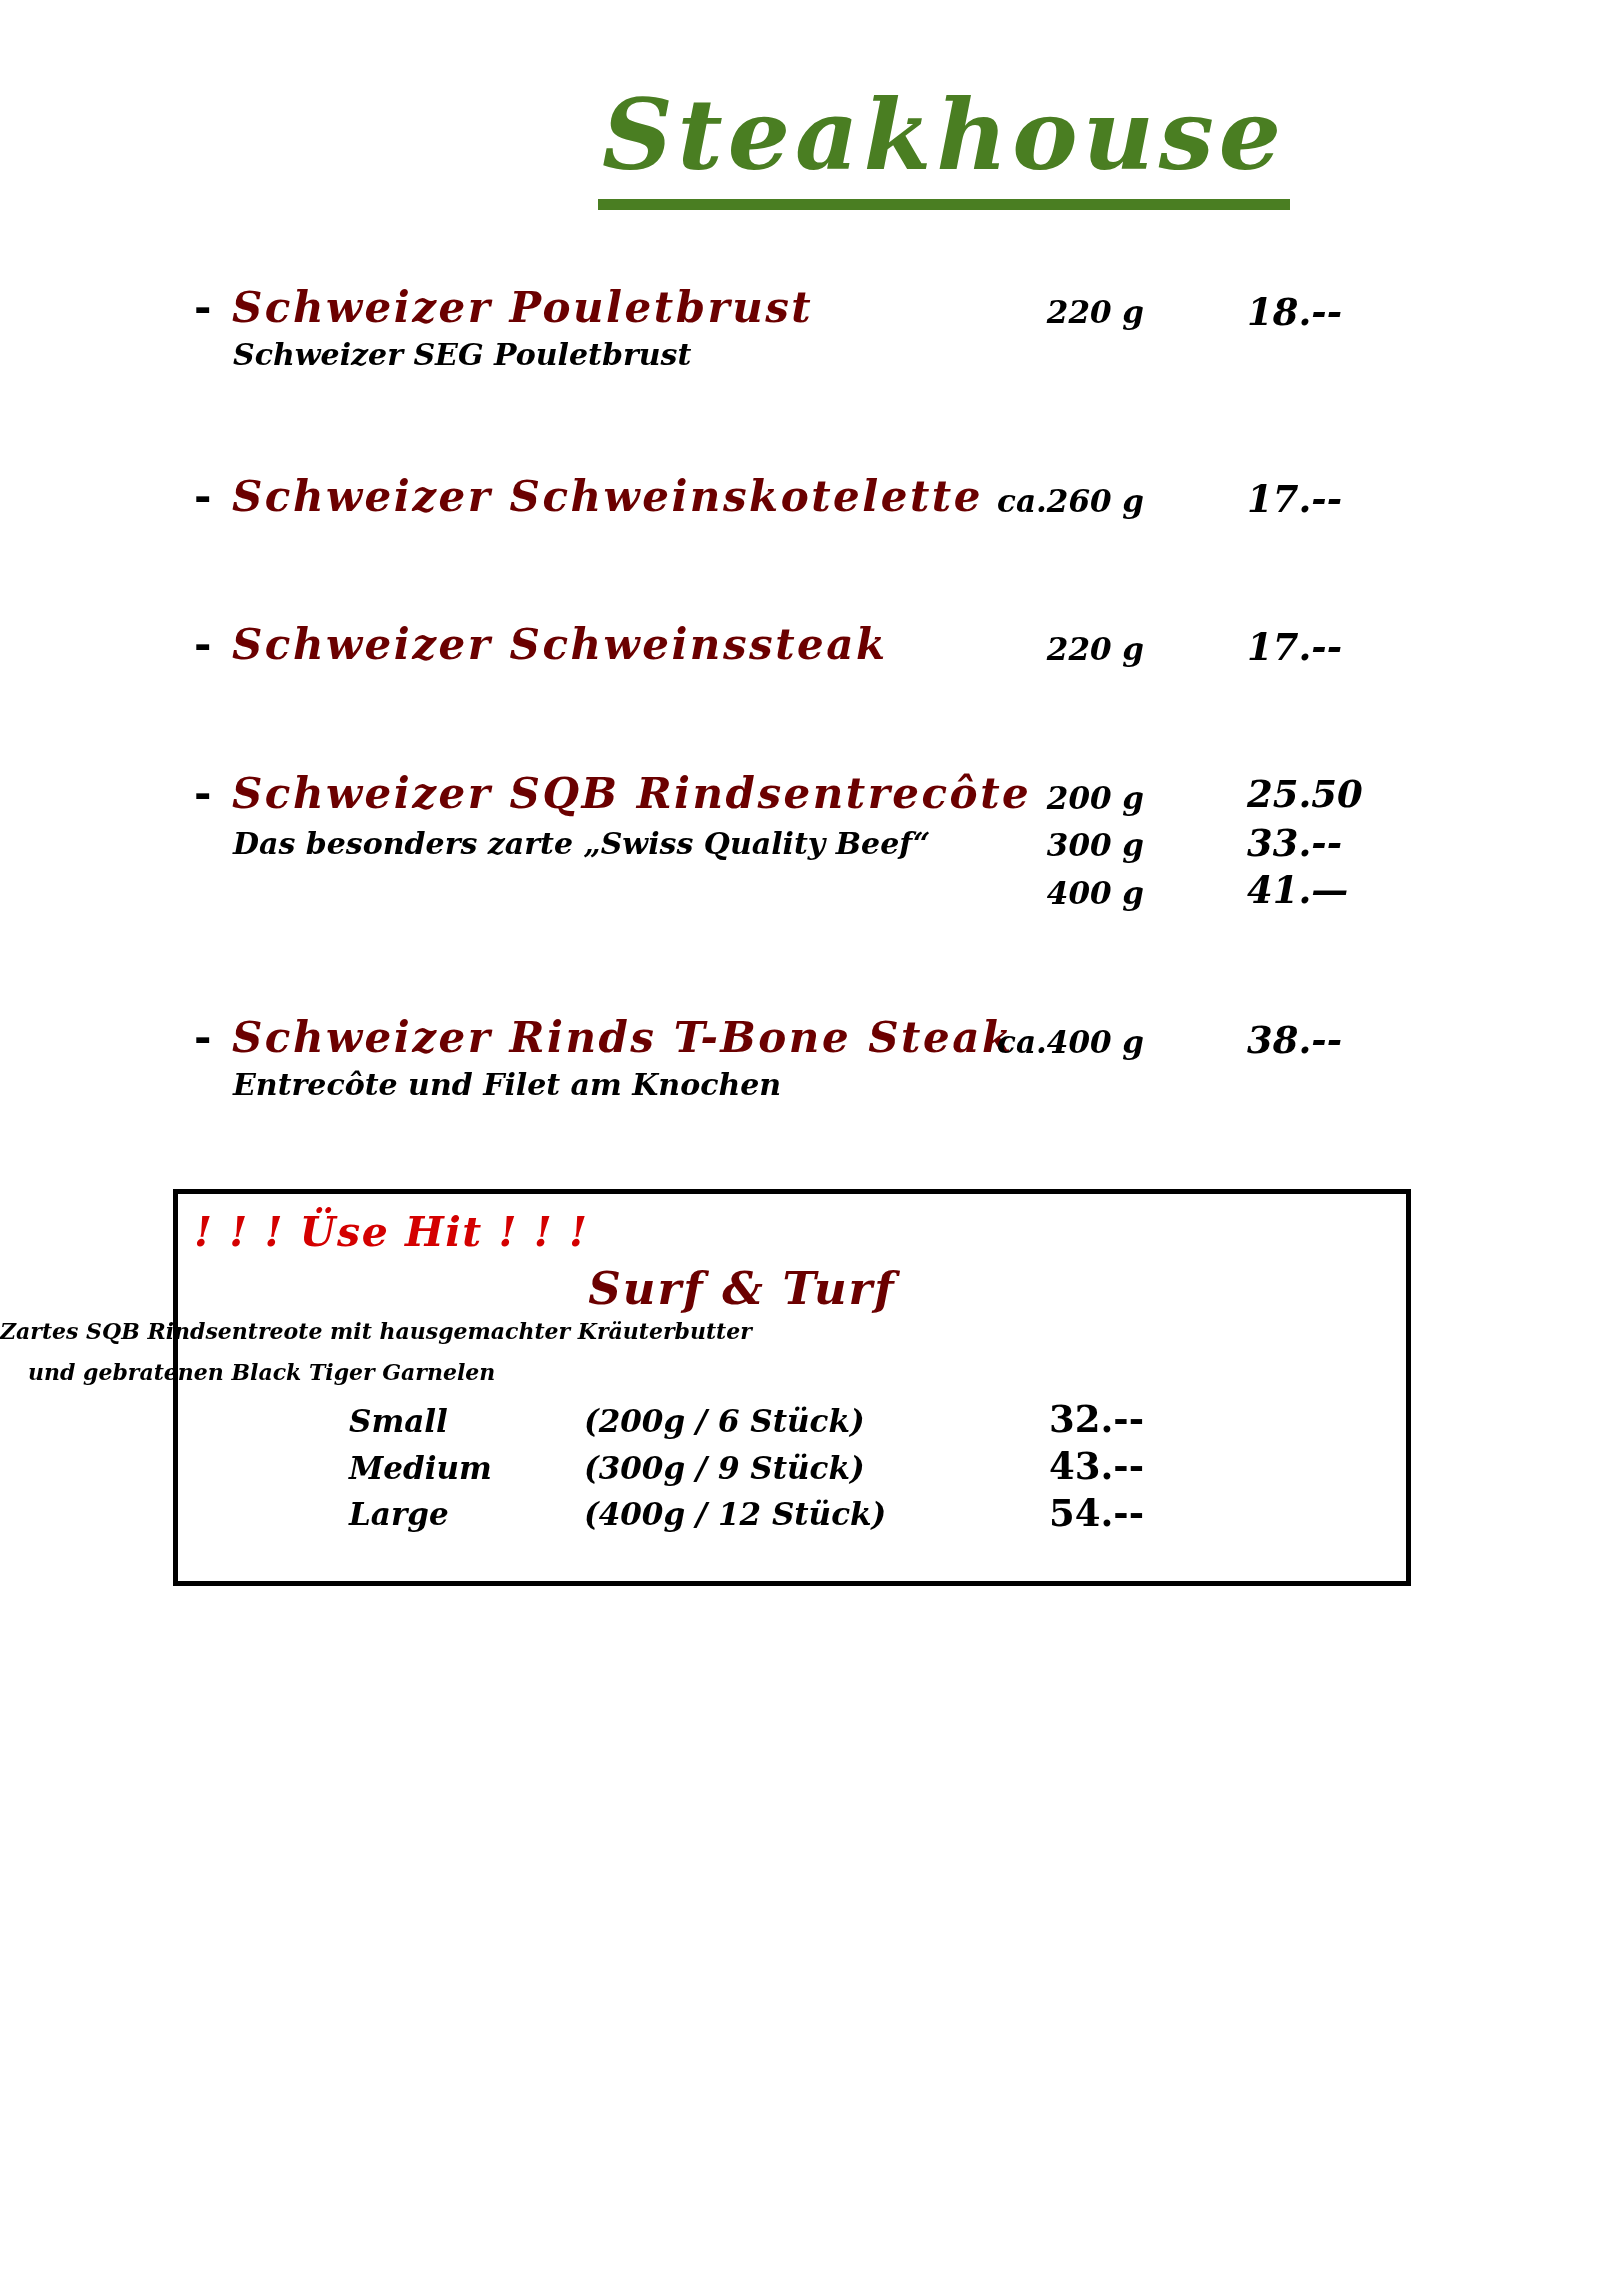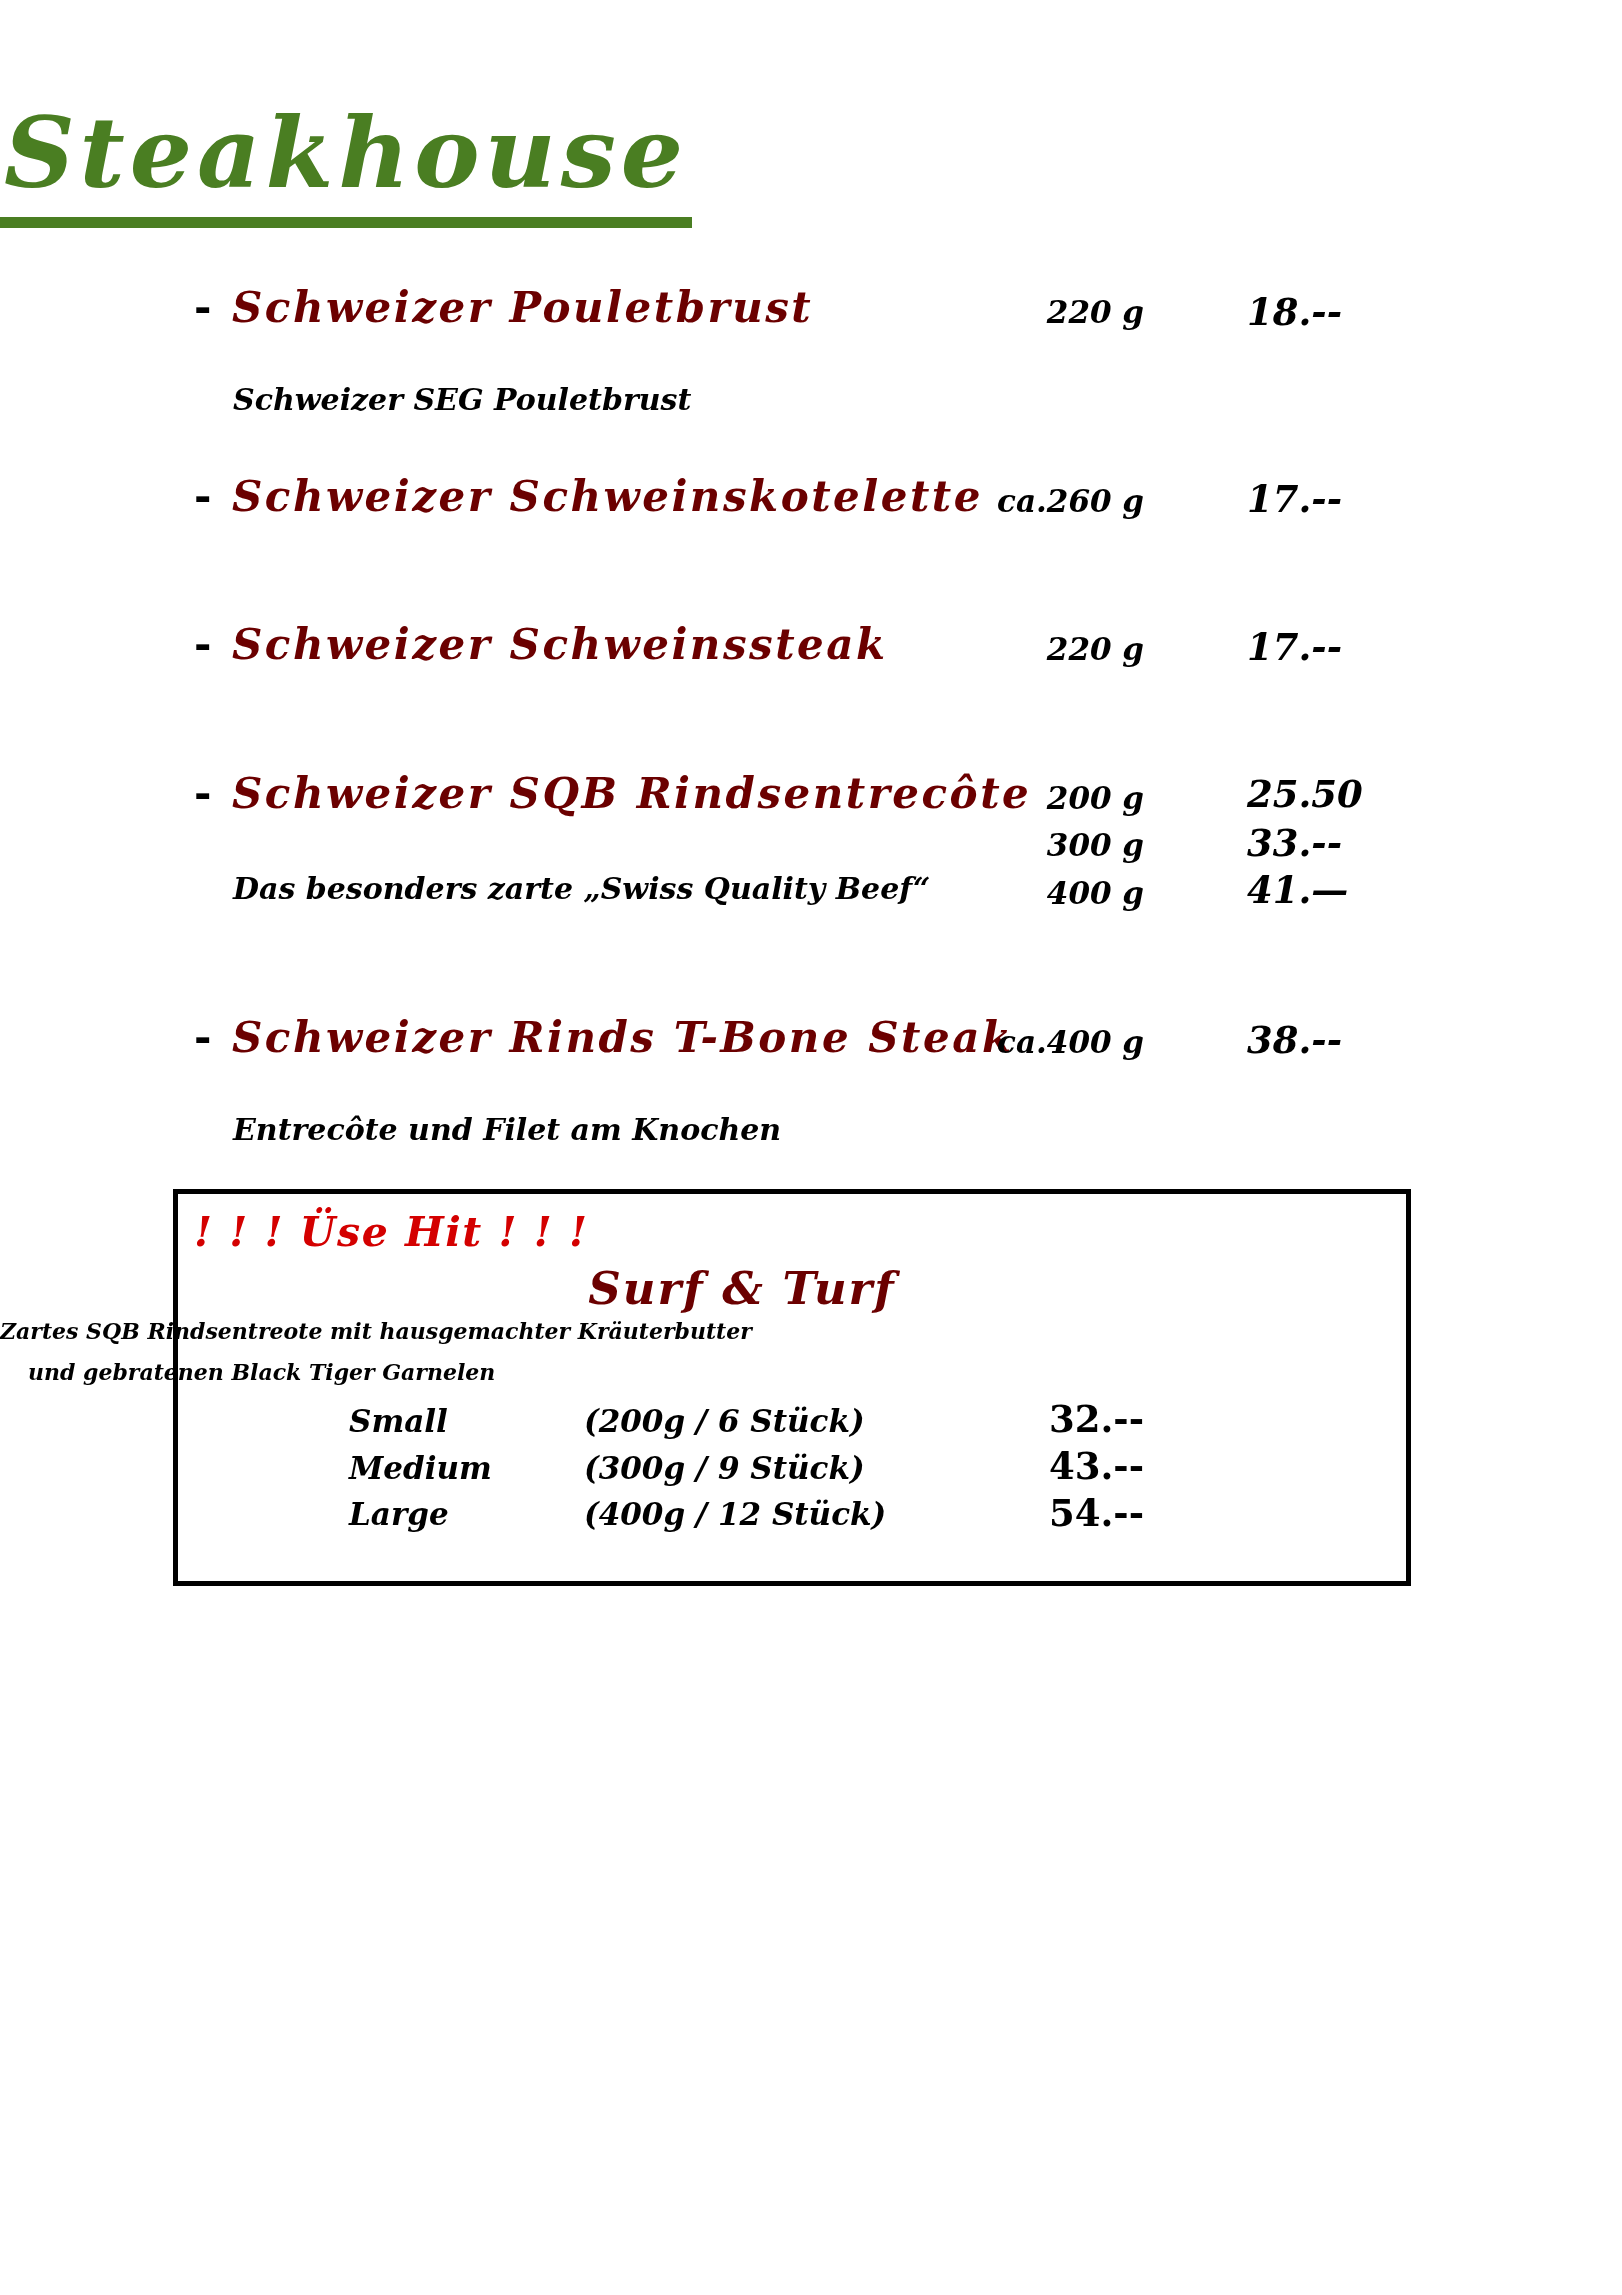--- a/index.html
+++ b/index.html
@@ -1,26 +1,26 @@
 <!DOCTYPE html>
 <html style="font-size:7.9px"><head>
   <meta charset="utf-8">
   <style>
     html, body { margin: 0; padding: 0; background: #ffffff; }
     body { width: 1622px; height: 2295px; position: relative; overflow: hidden;
            font-family: "DejaVu Serif", "Liberation Serif", serif; }
     .abs { position: absolute; white-space: nowrap; }
-    .title { left: 0; width: 1290px; top: 104px; text-align: left; }
+    .title { left: 0; width: 1290px; top: 86px; text-align: right; }
     .title span { display: inline-block; font-size: 98px; font-weight: bold; font-style: italic;
                   color: #4a7e22; letter-spacing: 4.9px; line-height: 1; padding: 0 3.9px 14.7px 3.9px;
                   border-bottom: 11.8px solid #4a7e22; }
     .item-name { font-size: 42px; font-weight: bold; font-style: italic; color: #6b0000;
                  letter-spacing: 2.5px; line-height: 1; }
     .dash { font-size: 42px; font-weight: bold; color: #000; line-height: 1; }
-    .sub { font-size: 30px; font-weight: bold; font-style: italic; color: #000; line-height: 1; margin-top: 45px; }
+    .sub { font-size: 30px; font-weight: bold; font-style: italic; color: #000; line-height: 1; }
     .weight { font-size: 31px; font-weight: bold; font-style: italic; color: #000; line-height: 1;
               text-align: right; width: 167px; }
     .price { font-size: 37px; font-weight: bold; font-style: italic; color: #000; line-height: 1; }
     .box { left: 173px; top: 1189px; width: 1228px; height: 387px; border: 5.9px solid #000; }
     .hit { font-size: 41px; font-weight: bold; font-style: italic; color: #d40000; line-height: 1;
            letter-spacing: 1.5px; }
     .special-title { font-size: 45px; font-weight: bold; font-style: italic; color: #6b0000;
                      line-height: 1; letter-spacing: 2px; left: 0; width: 1484px; text-align: center; }
     .special-desc { font-size: 22px; font-weight: bold; font-style: italic; color: #000; line-height: 1;
                     left: 0; width: 1622px; text-align: left; }

